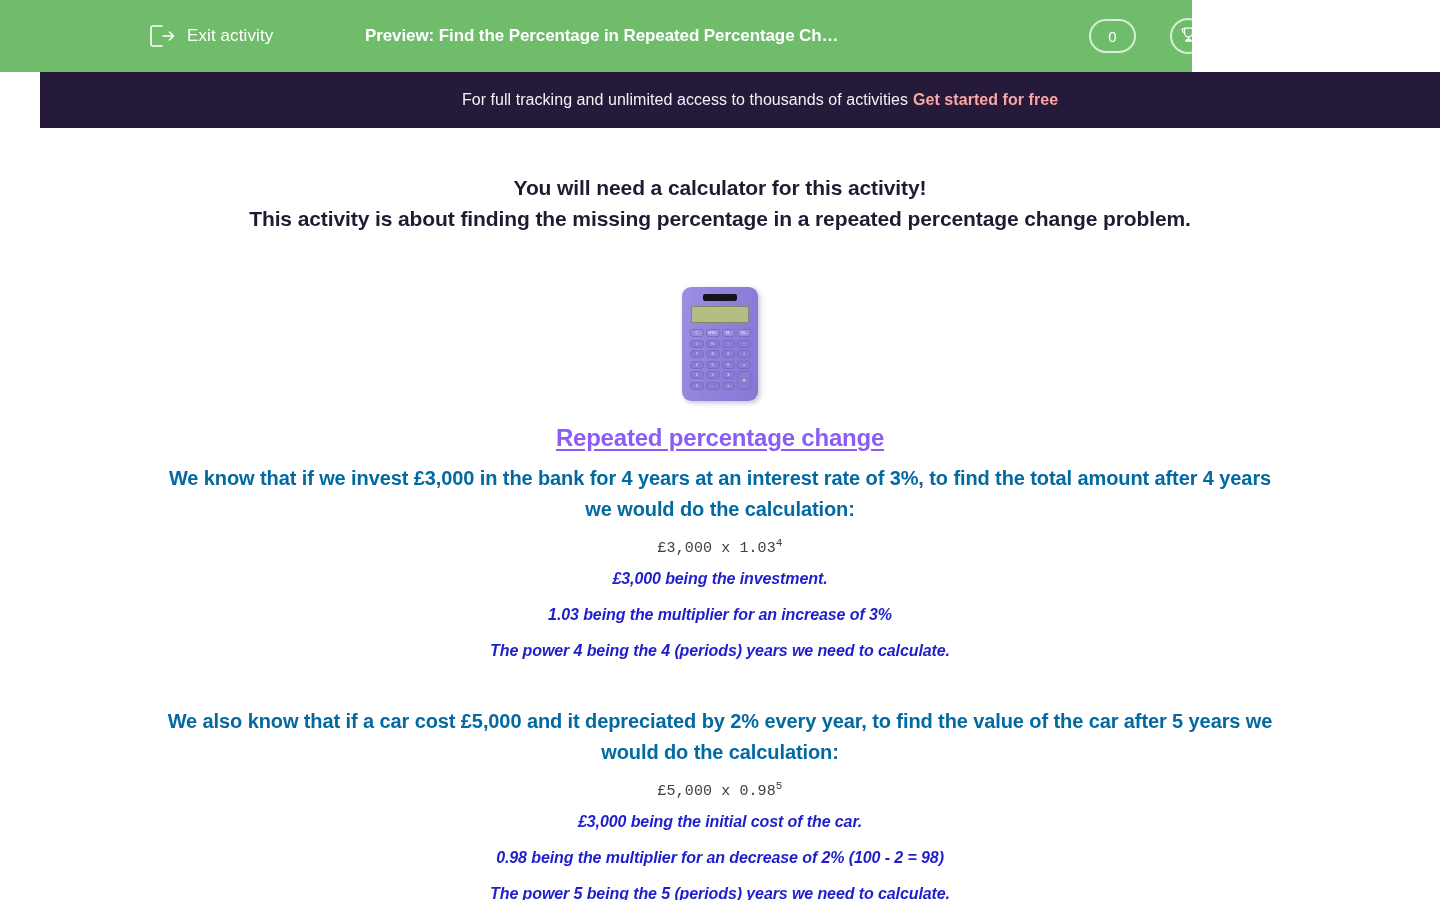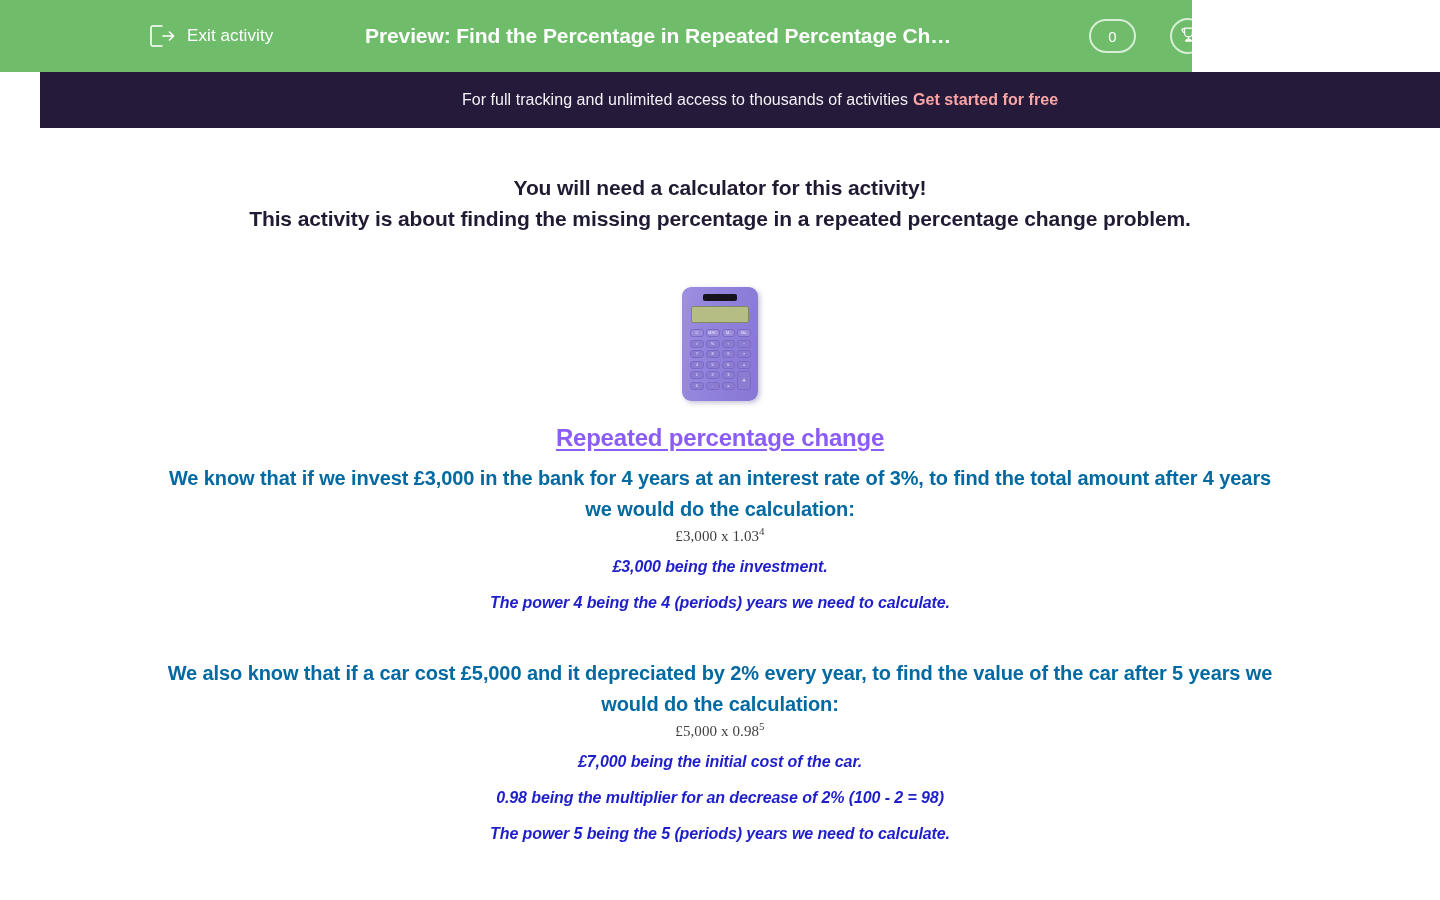--- a/index.html
+++ b/index.html
@@ -48,21 +48,21 @@
 
   .header-title {
     position: absolute;
     left: 365px;
     top: 0;
     height: 72px;
     width: 615px;
     display: flex;
     align-items: center;
     color: #ffffff;
-    font-size: 21px;
+    font-size: 17px;
     font-weight: 700;
     letter-spacing: -0.1px;
     white-space: nowrap;
     overflow: hidden;
   }
 
   .score-badge {
     position: absolute;
     left: 1089px;
     top: 19px;
@@ -234,23 +234,23 @@
     width: 1125px;
     margin: 11px auto 0;
     color: #0369a1;
     font-size: 20px;
     font-weight: 700;
     line-height: 31px;
     letter-spacing: -0.1px;
   }
 
   .formula {
-    margin-top: 3px;
+    margin-top: 15px;
     color: #3f3f3f;
-    font-family: Liberation Serif, serif;
+    font-family: Liberation Mono, monospace;
     font-size: 15px;
     font-weight: 400;
     letter-spacing: 0.1px;
   }
   .formula sup {
     font-size: 11px;
     vertical-align: super;
     line-height: 0;
   }
 
@@ -358,25 +358,26 @@
     </div>
   </div>
 
   <div class="section-title">Repeated percentage change</div>
 
   <div class="para">We know that if we invest £3,000 in the bank for 4 years at an interest rate of 3%, to find the total amount after 4 years we would do the calculation:</div>
   <div class="formula">
     <span>£3,000 x 1.03</span><sup>4</sup>
   </div>
   <div class="note first">£3,000 being the investment.</div>
+  <div class="note">1.03 being the multiplier for an increase of 3%</div>
   <div class="note">The power 4 being the 4 (periods) years we need to calculate.</div>
 
   <div class="block-gap"></div>
 
   <div class="para">We also know that if a car cost £5,000 and it depreciated by 2% every year, to find the value of the car after 5 years we would do the calculation:</div>
   <div class="formula">
     <span>£5,000 x 0.98</span><sup>5</sup>
   </div>
-  <div class="note first">£7,000 being the initial cost of the car.</div>
+  <div class="note first">£3,000 being the initial cost of the car.</div>
   <div class="note">0.98 being the multiplier for an decrease of 2% (100 - 2 = 98)</div>
   <div class="note">The power 5 being the 5 (periods) years we need to calculate.</div>
 
 </div>
 
 </body></html>

